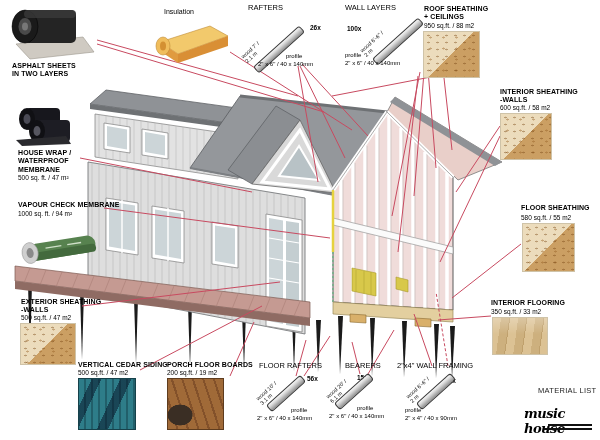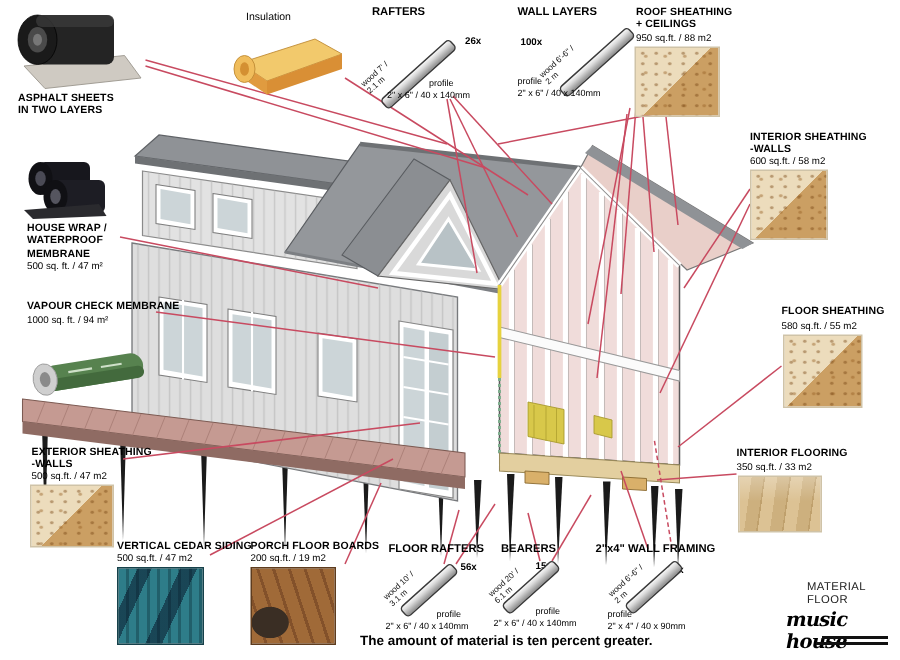--- a/index.html
+++ b/index.html
@@ -7,21 +7,21 @@
           font-family:"Liberation Sans",sans-serif;color:#000;}
   .abs{position:absolute;}
   svg.layer{position:absolute;left:0;top:0;width:600px;height:440px;}
   
   .mat-title{font-size:7px;font-weight:bold;line-height:1.18;letter-spacing:.1px;}
   .mat-title span{display:block;}
   .mat-qty{font-size:6.5px;line-height:1.2;}
   .plain{font-size:7px;}
   
   .lum{position:absolute;width:104px;height:76px;}
-  .lum-title{position:absolute;font-size:7.5px;font-weight:bold;white-space:nowrap;}
+  .lum-title{position:absolute;font-size:7.5px;font-weight:normal;white-space:nowrap;}
   .lum-count{position:absolute;font-size:6.5px;font-weight:bold;}
   .beam{position:absolute;width:60px;height:7px;border:1px solid #3a3a3a;border-radius:3px;
         background:linear-gradient(#f7f7f7 0%,#d9d9d9 35%,#8e8e8e 100%);
         transform:rotate(-42deg);transform-origin:center;}
   .beam-sm{width:44px;}
   .beam-len{position:absolute;width:30px;font-size:5.5px;line-height:1.1;color:#111;
             transform:rotate(-42deg);transform-origin:left top;}
   .lum-profile{position:absolute;font-size:6px;line-height:1.25;white-space:nowrap;}
   .lum-profile .pl{display:block;}
   
@@ -359,40 +359,39 @@
     <div class="lum-count" style="left:52px;top:14px">56x</div>
     <div class="beam beam-sm" style="left:8px;top:28px"></div>
     <div class="beam-len" style="left:0px;top:36px">wood 10' / 3.1 m</div>
     <div class="lum-profile" style="left:2px;top:46px">
       <span class="pl" style="margin-left:34px">profile</span>
       <span class="pl">2" x 6" / 40 x 140mm</span>
     </div>
   </div>
 
   <div class="lum" style="left:329px;top:361px">
-    <div class="lum-title" style="left:5px;top:0">BEARERS</div>
+    <div class="lum-title" style="left:16px;top:0">BEARERS</div>
     <div class="lum-count" style="left:28px;top:13px">15x</div>
     <div class="beam beam-sm" style="left:2px;top:26px"></div>
     <div class="beam-len" style="left:-4px;top:34px">wood 20' / 6.1 m</div>
     <div class="lum-profile" style="left:0;top:44px">
       <span class="pl" style="margin-left:28px">profile</span>
       <span class="pl">2" x 6" / 40 x 140mm</span>
     </div>
   </div>
 
   <div class="lum" style="left:397px;top:361px">
     <div class="lum-title" style="left:0;top:0">2"x4" WALL FRAMING</div>
     <div class="lum-count" style="left:48px;top:16px">34x</div>
     <div class="beam beam-sm" style="left:16px;top:26px"></div>
     <div class="beam-len" style="left:8px;top:34px">wood 6'-6" / 2 m</div>
     <div class="lum-profile" style="left:8px;top:46px">
       <span class="pl">profile</span>
       <span class="pl">2" x 4" / 40 x 90mm</span>
     </div>
   </div>
 
-  <div class="note" style="left:240px;top:422px">The amount of material is ten percent greater.</div>
-  <div class="matlist" style="left:538px;top:386px">MATERIAL FLOOR</div>
+  <div class="matlist" style="left:538px;top:386px">MATERIAL LIST</div>
   <div class="logo" style="left:524px;top:406px">music house</div>
   <div class="tagbar" style="left:548px;top:424px;width:44px"></div>
   <div class="tagbar" style="left:544px;top:428px;width:48px"></div>
 
 </div>
 
 </body></html>

